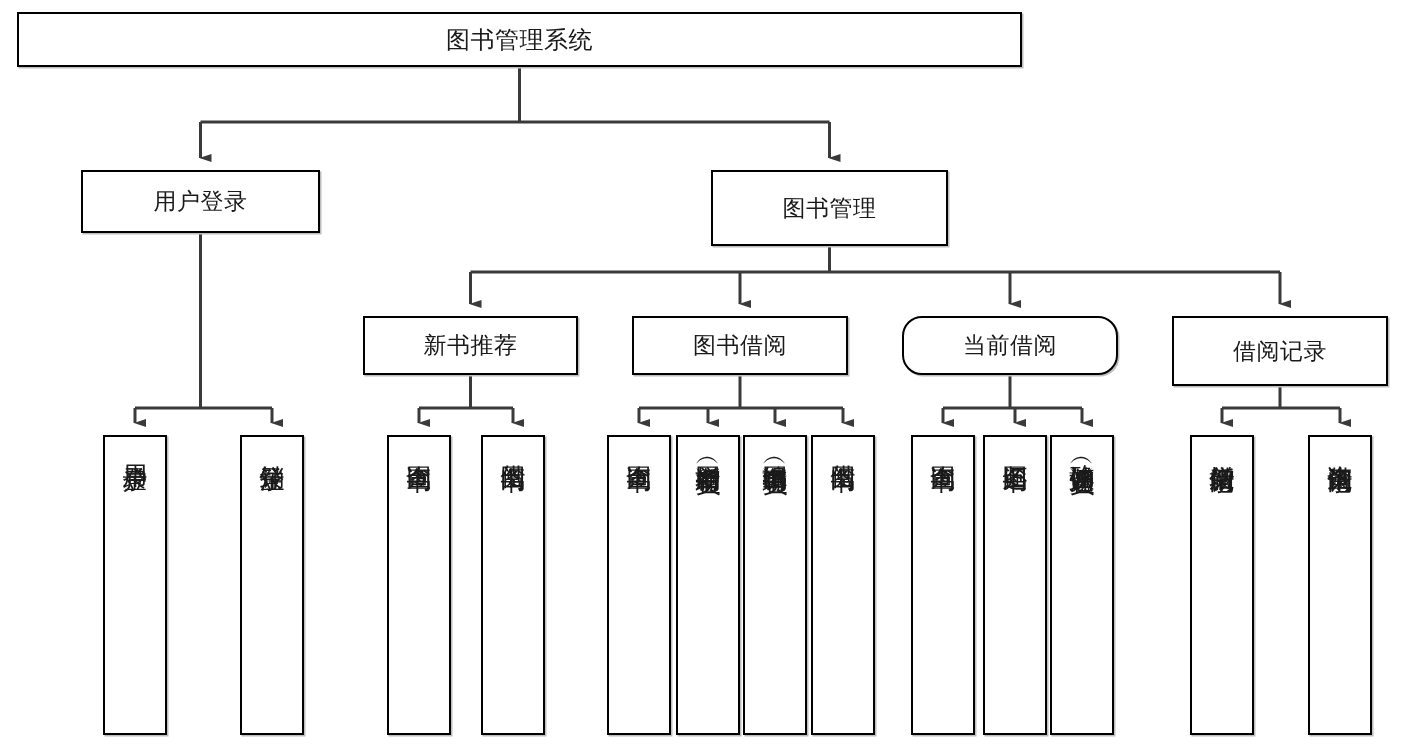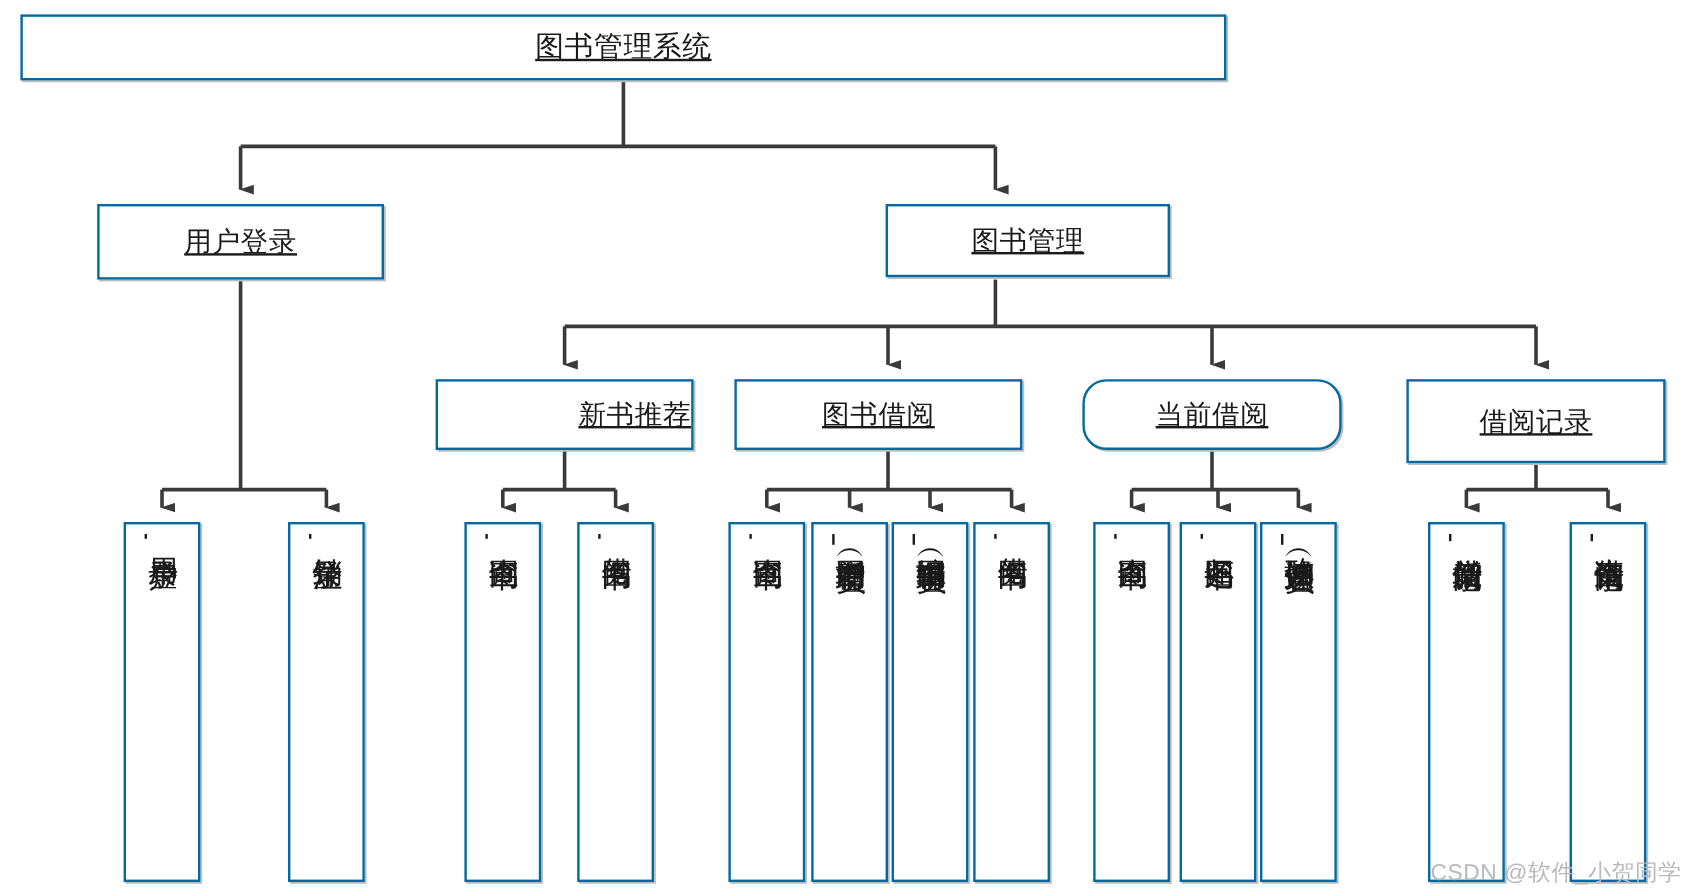--- a/index.html
+++ b/index.html
@@ -22,27 +22,26 @@
     left: 0;
     top: 0;
     width: 1405px;
     height: 747px;
     pointer-events: none;
   }
   .node {
     position: absolute;
     box-sizing: border-box;
     background: #ffffff;
-    border: 2px solid #0369a1;
+    border: 2px solid #000000;
     box-shadow: 1.5px 1.5px 0 0 #bdbdbd;
     display: flex;
     align-items: center;
     justify-content: center;
     color: #1a1a1a;
-    text-decoration: underline;
   }
   .node .label {
     text-align: center;
     line-height: 1.05;
     letter-spacing: 0.5px;
   }
   .node.horiz .label {
     writing-mode: horizontal-tb;
     font-size: 23px;
   }
@@ -117,27 +116,27 @@
       </g>
   </svg>
 
   <div id="node-layer">
       <div class="node root horiz" style="left: 17px; top: 12px; width: 1005px; height: 55px;">
         <span class="label">图书管理系统</span>
       </div>
       <div class="node lvl2 horiz" style="left: 81px; top: 170px; width: 239px; height: 63px;">
         <span class="label">用户登录</span>
       </div>
-      <div class="node lvl2 horiz" style="left: 738px; top: 170px; width: 237px; height: 61px;">
+      <div class="node lvl2 horiz" style="left: 711px; top: 170px; width: 237px; height: 76px;">
         <span class="label">图书管理</span>
       </div>
-      <div class="node lvl3 horiz" style="left: 363px; top: 316px; width: 215px; height: 59px; justify-content: flex-end;">
+      <div class="node lvl3 horiz" style="left: 363px; top: 316px; width: 215px; height: 59px;">
         <span class="label">新书推荐</span>
       </div>
-      <div class="node lvl3 horiz" style="left: 612px; top: 316px; width: 240px; height: 59px;">
+      <div class="node lvl3 horiz" style="left: 632px; top: 316px; width: 216px; height: 59px;">
         <span class="label">图书借阅</span>
       </div>
       <div class="node lvl3 horiz" style="left: 902px; top: 316px; width: 216px; height: 59px; border-radius: 20px;">
         <span class="label">当前借阅</span>
       </div>
       <div class="node lvl3 horiz" style="left: 1172px; top: 316px; width: 216px; height: 70px;">
         <span class="label">借阅记录</span>
       </div>
       <div class="node leaf vert" style="left: 103px; top: 435px; width: 64px; height: 300px;">
         <span class="label">用户登录</span>
@@ -173,15 +172,14 @@
         <span class="label">确认归还（管理员）</span>
       </div>
       <div class="node leaf vert" style="left: 1190px; top: 435px; width: 64px; height: 300px;">
         <span class="label">新增借阅记录</span>
       </div>
       <div class="node leaf vert" style="left: 1308px; top: 435px; width: 64px; height: 300px;">
         <span class="label">查询借阅记录</span>
       </div>
     </div>
 
-  <div class="watermark" style="left: 1192px; top: 714px;">CSDN @软件_小贺同学</div>
 
 </div>
 
 </body></html>

